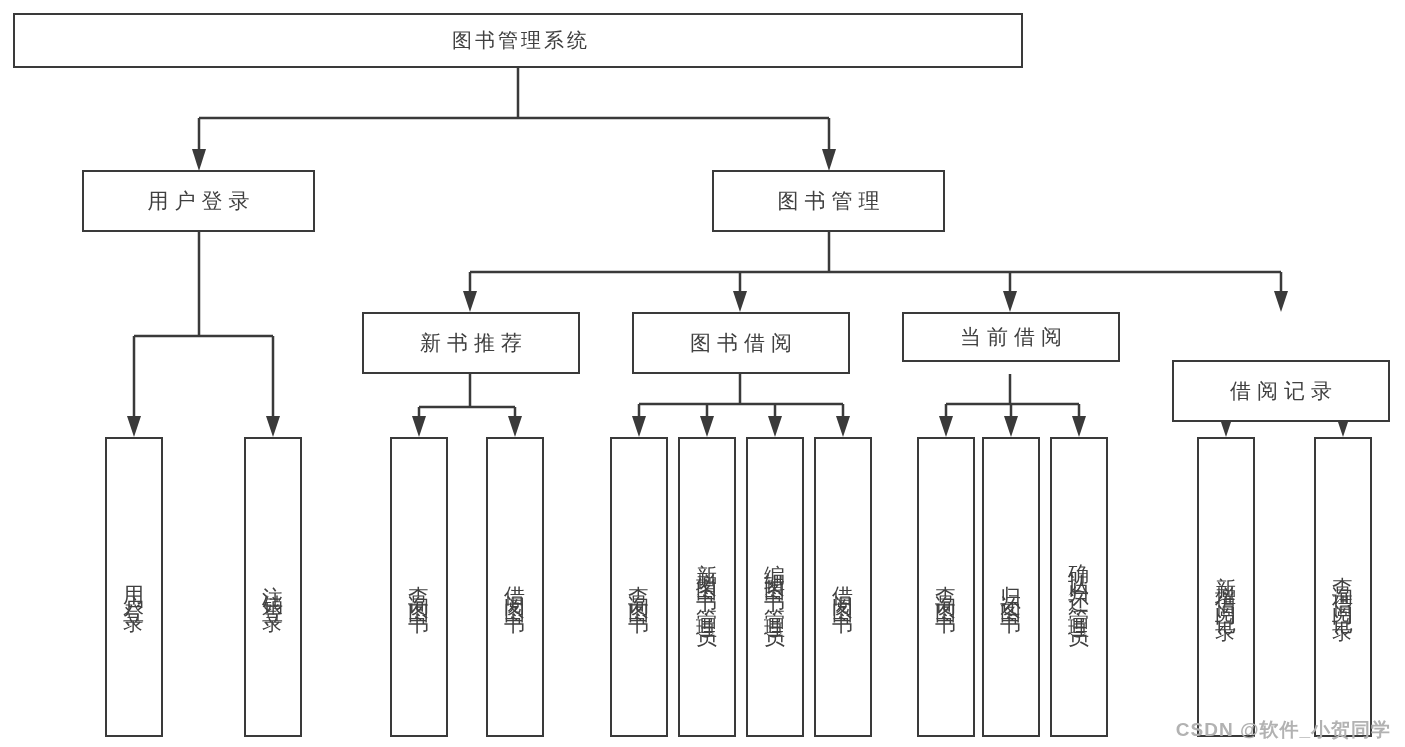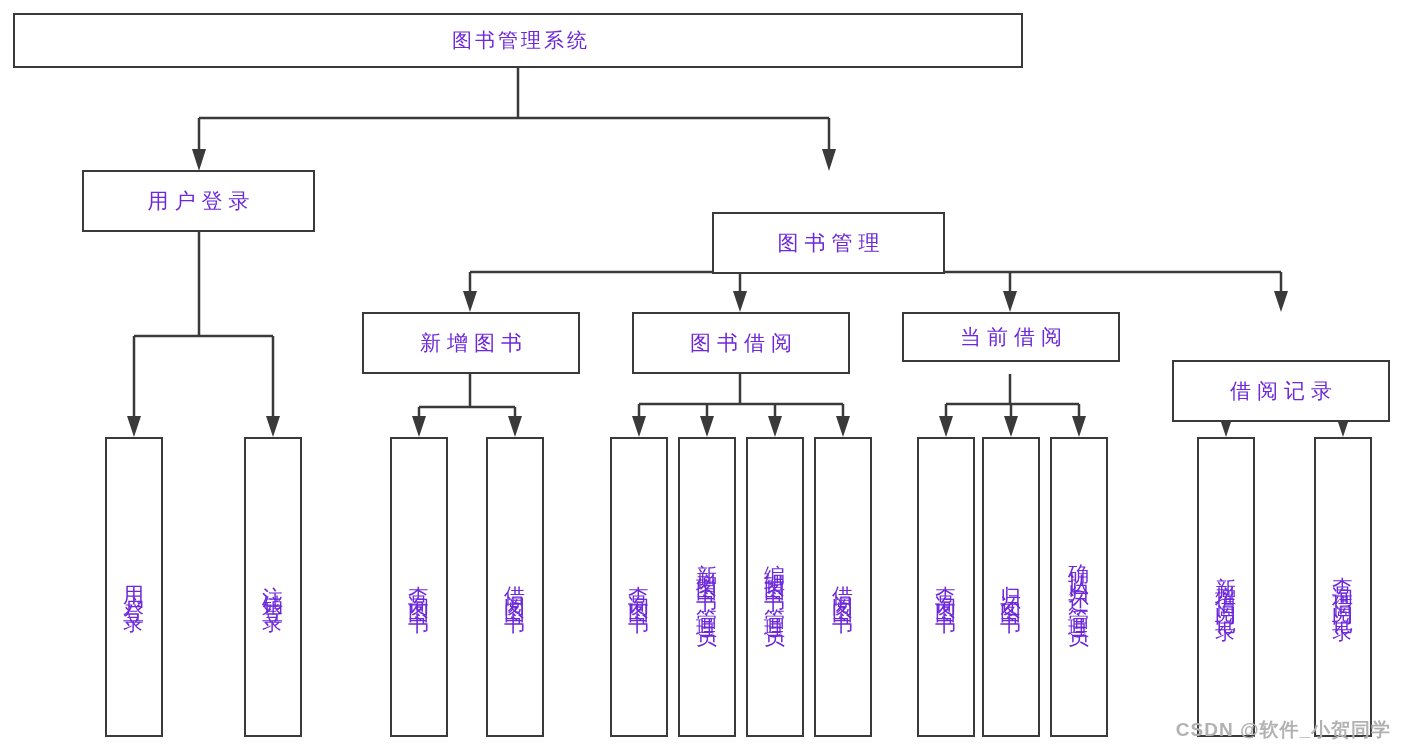--- a/index.html
+++ b/index.html
@@ -19,21 +19,21 @@
     position: absolute;
     left: 0;
     top: 0;
     z-index: 1;
   }
   .box {
     position: absolute;
     box-sizing: border-box;
     border: 2px solid #3a3a3a;
     background: #ffffff;
-    color: #6d28d9;
+    color: #404040;
     display: flex;
     align-items: center;
     justify-content: center;
     z-index: 2;
   }
   .hbox {
     font-size: 21px;
     letter-spacing: 6px;
     text-indent: 6px; 
     white-space: nowrap;
@@ -101,23 +101,23 @@
       <polygon points="1004,416 1018,416 1011,437"></polygon>
       <polygon points="1072,416 1086,416 1079,437"></polygon>
       <polygon points="1219,416 1233,416 1226,437"></polygon>
       <polygon points="1336,416 1350,416 1343,437"></polygon>
     </g>
   </svg>
 
   <div class="box hbox rootbox" style="left:13px; top:13px; width:1010px; height:55px;">图书管理系统</div>
 
   <div class="box hbox" style="left:82px; top:170px; width:233px; height:62px;">用户登录</div>
-  <div class="box hbox" style="left:712px; top:170px; width:233px; height:62px;margin-top:42px;">图书管理</div>
+  <div class="box hbox" style="left:712px; top:170px; width:233px; height:62px;">图书管理</div>
 
-  <div class="box hbox" style="left:362px; top:312px; width:218px; height:62px;">新增图书</div>
+  <div class="box hbox" style="left:362px; top:312px; width:218px; height:62px;">新书推荐</div>
   <div class="box hbox" style="left:632px; top:312px; width:218px; height:62px;">图书借阅</div>
   <div class="box hbox" style="left:902px; top:312px; width:218px; height:50px;">当前借阅</div>
   <div class="box hbox" style="left:1172px; top:312px; width:218px; height:62px;margin-top:48px;">借阅记录</div>
 
   <div class="box vbox" style="left:105px; top:437px; width:58px; height:300px;">用户登录</div>
   <div class="box vbox" style="left:244px; top:437px; width:58px; height:300px;">注销登录</div>
 
   <div class="box vbox" style="left:390px; top:437px; width:58px; height:300px;">查询图书</div>
   <div class="box vbox" style="left:486px; top:437px; width:58px; height:300px;">借阅图书</div>
 

